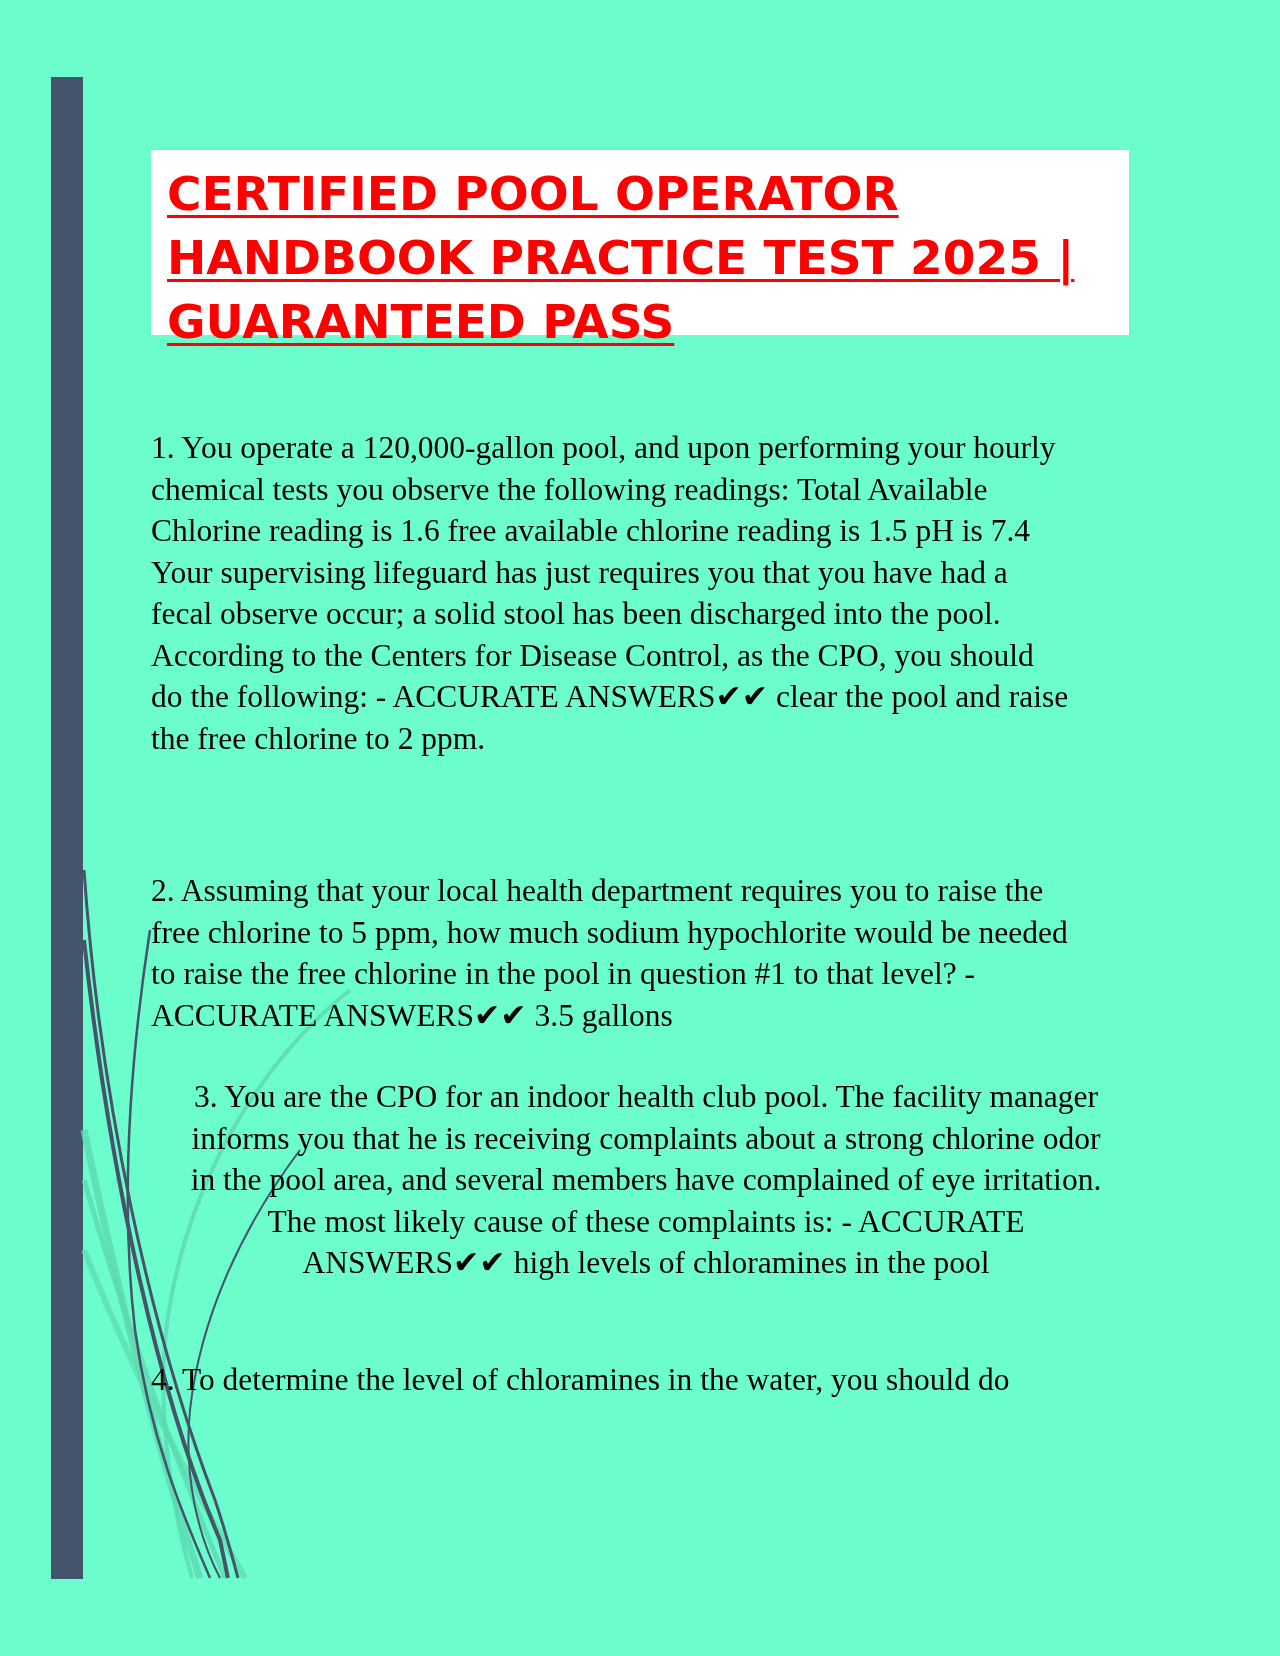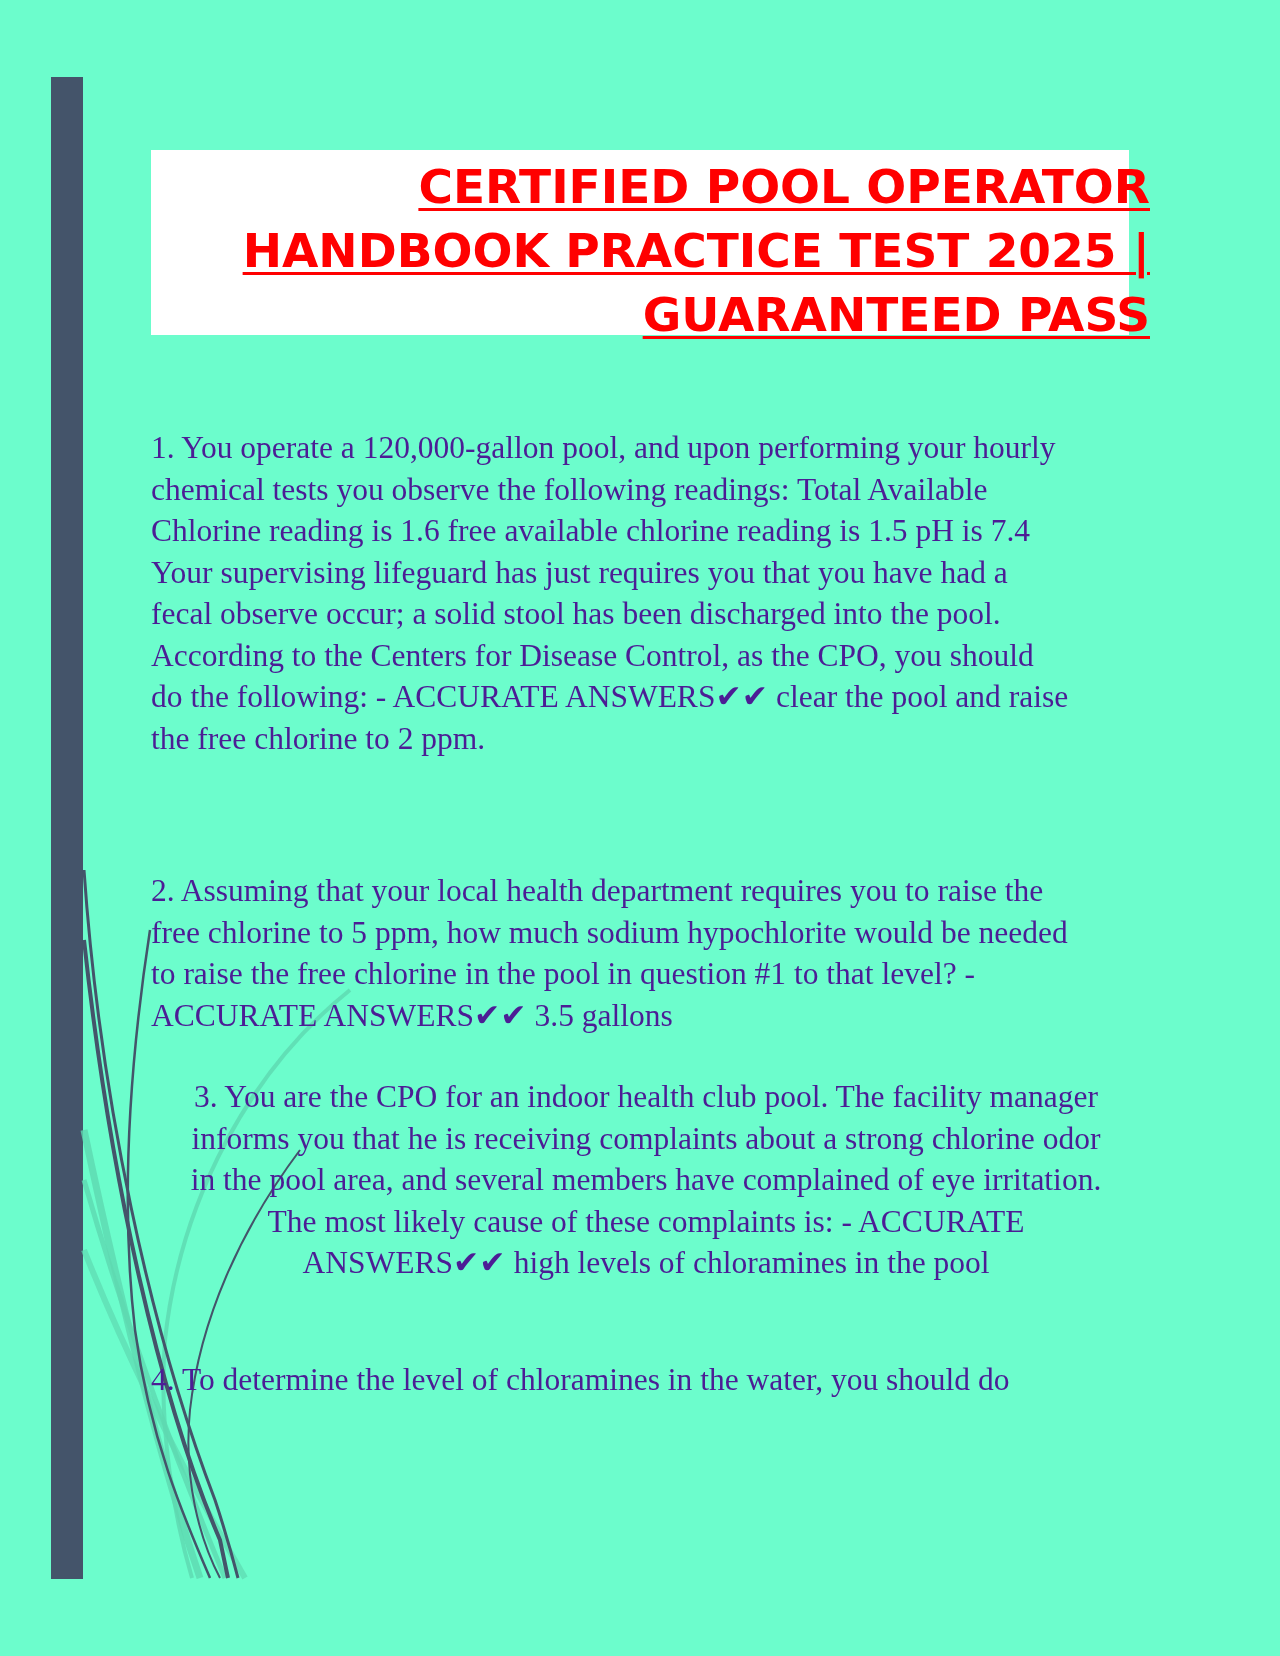--- a/index.html
+++ b/index.html
@@ -36,40 +36,39 @@
       top: 150px;
       width: 978px;
       height: 185px;
       background: #ffffff;
     }
     .title {
       position: absolute;
       left: 151px;
       top: 146px;
       width: 990px;
-      margin: 9px;
+      margin: 16px;
       font-family: "DejaVu Sans", sans-serif;
       font-weight: bold;
       font-size: 47px;
       line-height: 64px;
       color: #ff0000;
       text-decoration: underline;
       text-decoration-thickness: 3px;
       text-underline-offset: 5px;
-      text-align: right;
     }
     .title span { display: block; white-space: nowrap; }
     .qa {
       position: absolute;
       left: 151px;
       width: 990px;
       margin: 0;
       font-size: 31.5px;
       line-height: 41.5px;
-      color: #4c1d95;
+      color: #000000;
     }
     .qa .line { display: block; white-space: nowrap; }
   </style>
 </head>
 <body>
 
 <div class="side-bar"></div>
 
 <svg class="decor" viewBox="0 0 1280 1656">
 

